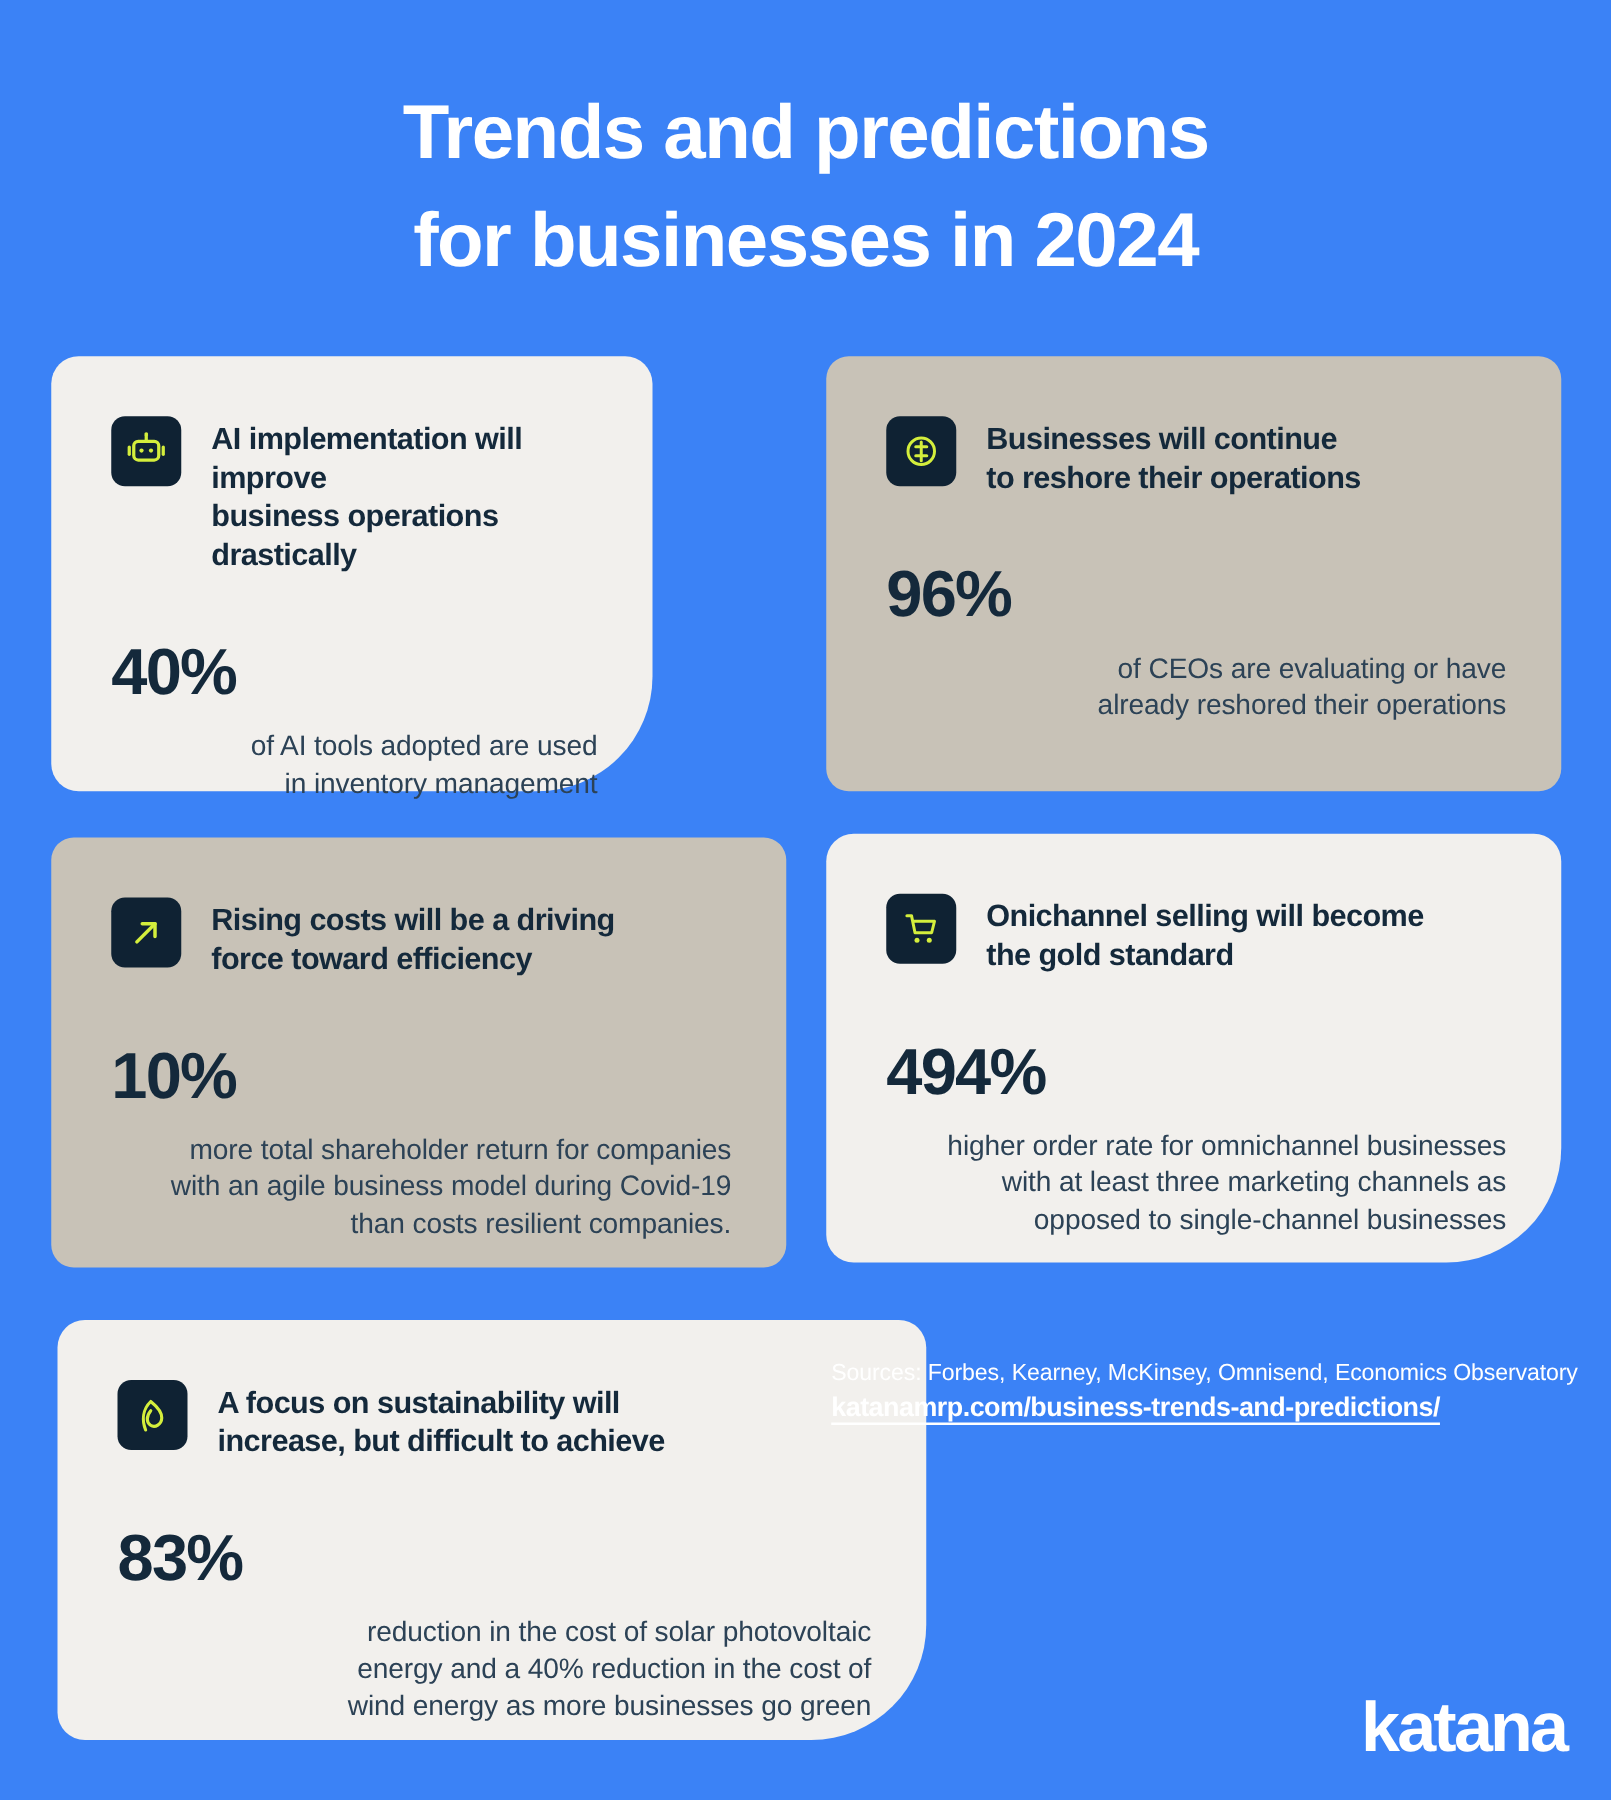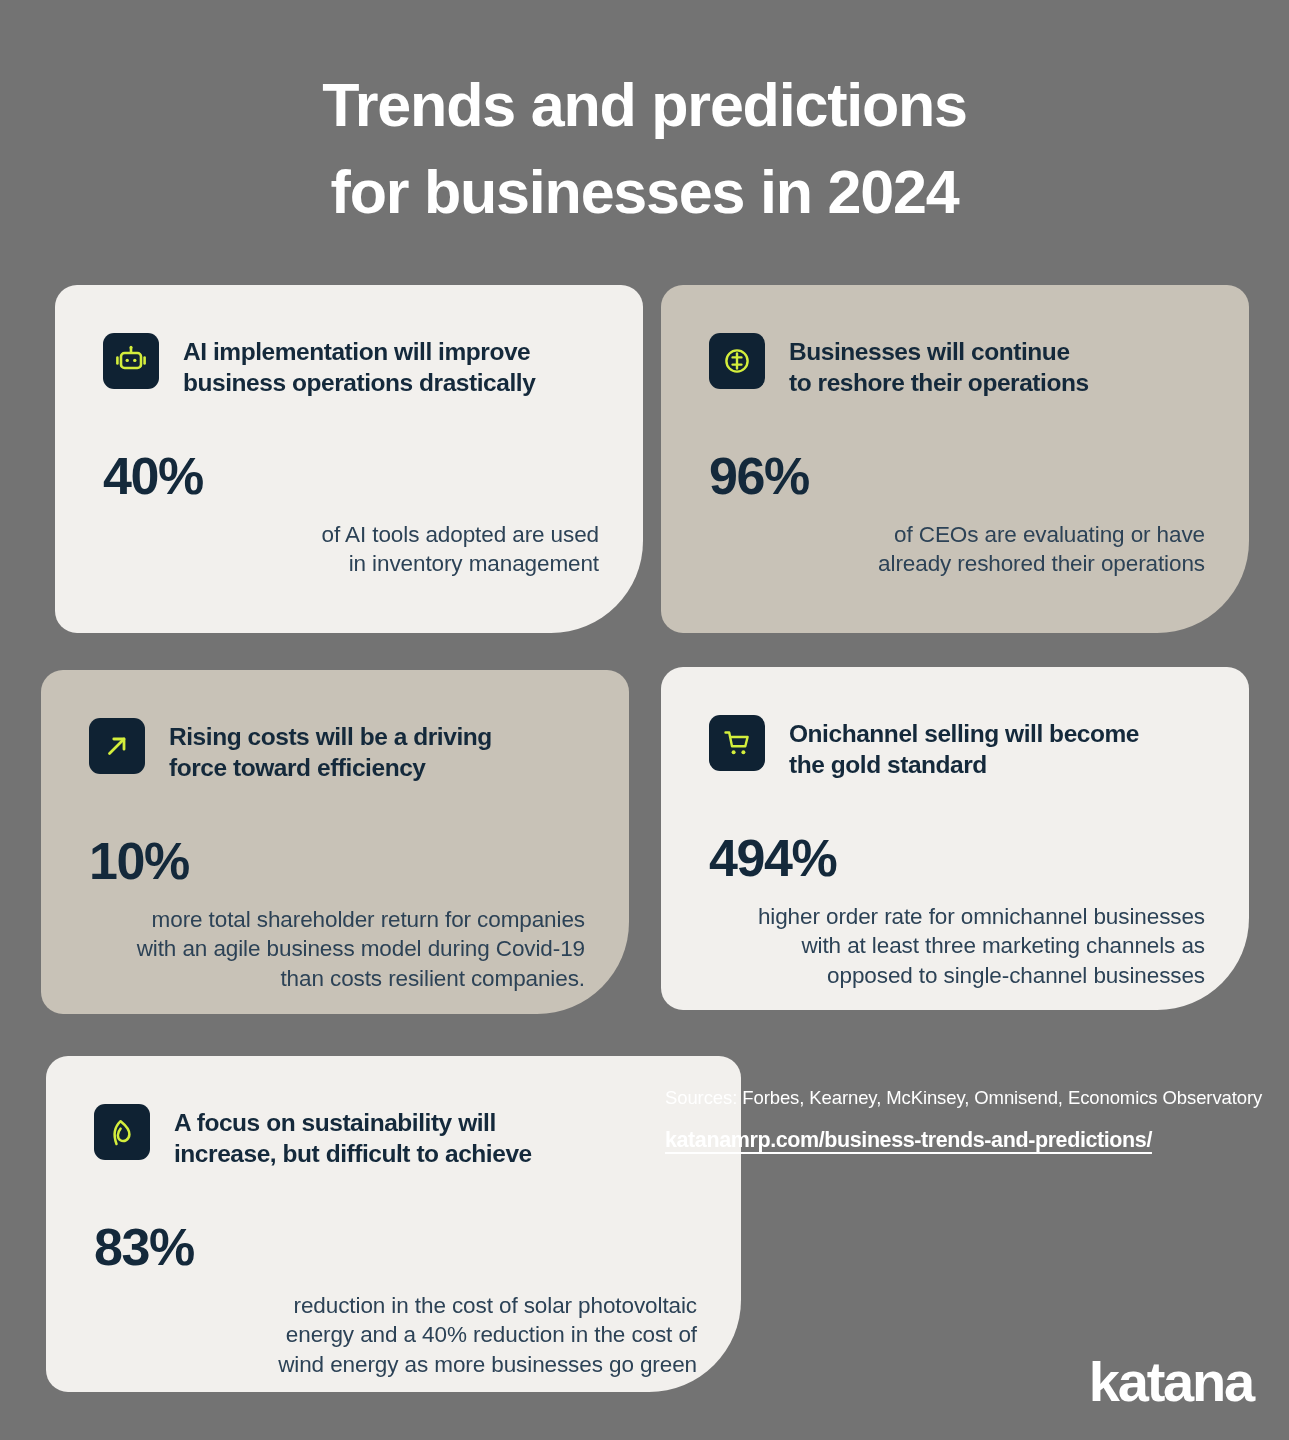--- a/index.html
+++ b/index.html
@@ -10,21 +10,21 @@
     height:1440px;
     background:#0f2233;
     font-family:"Liberation Sans", sans-serif;
     overflow:hidden;
   }
 
   .page {
     position:relative;
     width:1289px;
     height:1440px;
-    background:#737373;
+    background:#3b82f6;
     text-decoration:underline;
   }
 
   
   .title {
     position:absolute;
     left:0; right:0;
     top:62px;
     text-align:center;
     color:#ffffff;
@@ -35,21 +35,21 @@
   }
   .title .line { display:block; }
 
   
   .card {
     position:absolute;
     border-radius:22px 22px 92px 22px;
     padding:48px 44px 40px 48px;
   }
   .card.light { background:#f2f0ed; }
-  .card.taupe { background:#c8c2b7; }
+  .card.taupe { background:#c8c2b7;border-radius:18px; }
 
   .card-head {
     display:flex;
     align-items:flex-start;
     gap:24px;
   }
 
   .icon-box {
     flex:0 0 auto;
     width:56px;
@@ -83,21 +83,21 @@
   .desc {
     color:#2c4256;
     font-size:22.5px;
     line-height:1.3;
     margin-top:18px;
     letter-spacing:-0.1px;
     text-align:right;
   }
 
   
-  #card-ai          { left:55px;  top:285px;  width:588px;  height:348px; }
+  #card-ai          { left:41px;  top:285px;  width:481px;  height:348px; }
   #card-reshore     { left:661px; top:285px;  width:588px;  height:348px; }
   #card-costs       { left:41px;  top:670px;  width:588px;  height:344px; }
   #card-omnichannel { left:661px; top:667px;  width:588px;  height:343px; }
   #card-sustain     { left:46px;  top:1056px; width:695px;  height:336px; }
 
   
   .sources {
     position:absolute;
     left:665px;
     top:1048px;
@@ -105,21 +105,21 @@
   }
   .sources-line {
     color:#ffffff;
     font-size:18.5px;
     line-height:1.3;
     letter-spacing:-0.1px;
     margin-top:38px;
   }
   .sources-url {
     display:inline-block;
-    margin-top:18px;
+    margin-top:4px;
     color:#ffffff;
     font-size:21.5px;
     font-weight:bold;
     letter-spacing:-0.4px;
     text-decoration:underline;
     text-underline-offset:5px;
     text-decoration-thickness:2px;
   }
 
   

